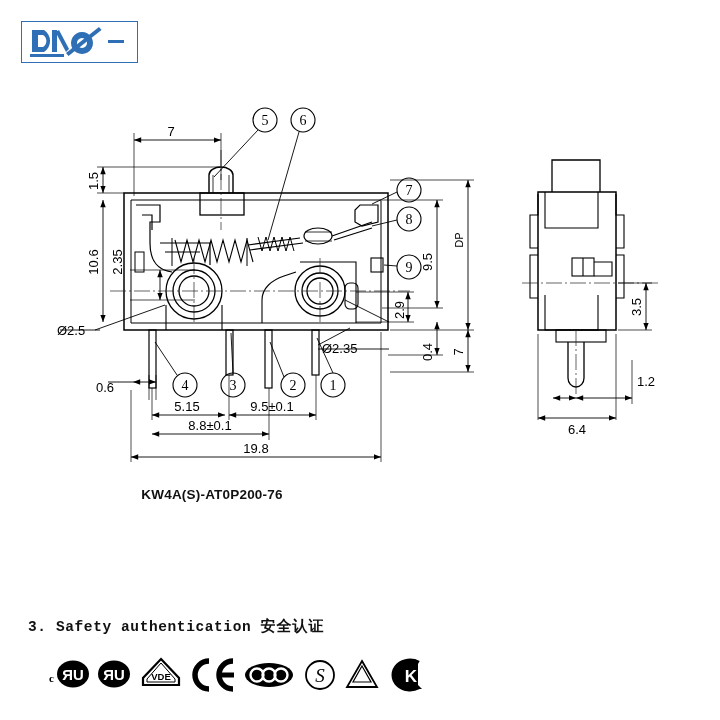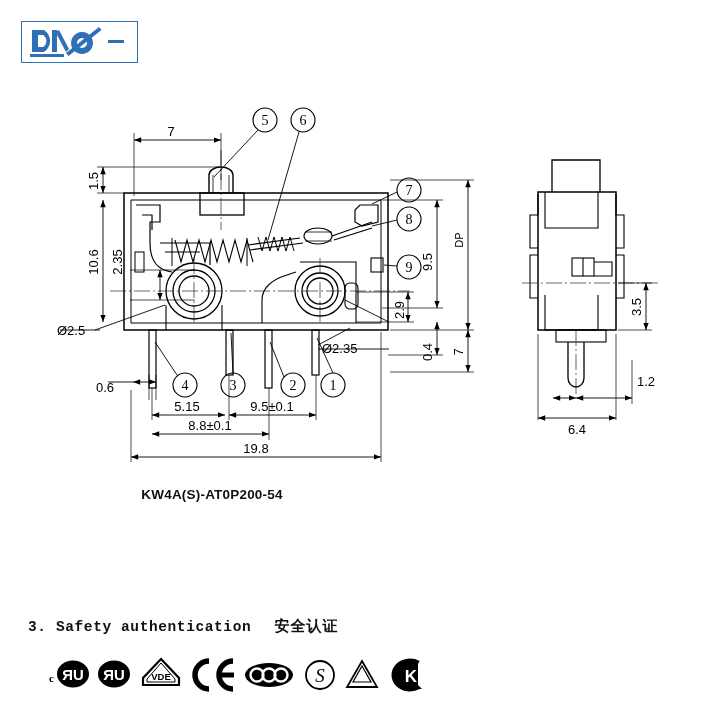--- a/index.html
+++ b/index.html
@@ -26,21 +26,21 @@
     font-size:13.5px;font-weight:bold;letter-spacing:.2px;
     font-family:"Liberation Sans", sans-serif;
   }
 
   
   .safety-head{
     position:absolute;left:28px;top:617px;
     font-family:"Liberation Mono", monospace;
     font-size:14.5px;font-weight:bold;letter-spacing:.6px;white-space:nowrap;
   }
-  .safety-head .cn{font-family:"DejaVu Sans", sans-serif;font-size:15px;letter-spacing:1px;margin-left:14px;}
+  .safety-head .cn{font-family:"DejaVu Sans", sans-serif;font-size:15px;letter-spacing:1px;}
 
   
   .certs{position:absolute;left:46px;top:652px;width:320px;height:46px;}
   .cert{position:absolute;top:0;height:44px;}
 </style>
 </head>
 <body>
 
 <div class="page">
 
@@ -302,21 +302,21 @@
         <text x="409" y="224" text-anchor="middle">8</text>
         <text x="409" y="272" text-anchor="middle">9</text>
         <text x="185" y="390" text-anchor="middle">4</text>
         <text x="233" y="390" text-anchor="middle">3</text>
         <text x="293" y="390" text-anchor="middle">2</text>
         <text x="333" y="390" text-anchor="middle">1</text>
       </g>
     </g>
   </svg>
 
-  <div class="partno">KW4A(S)-AT0P200-54</div>
+  <div class="partno">KW4A(S)-AT0P200-76</div>
 
   <div class="safety-head">
     <span>3.</span>
     <span>Safety authentication</span>
     <span class="cn">安全认证</span>
   </div>
 
   <div class="certs">
 
     <svg class="cert" style="left:0px;width:46px" viewBox="0 0 46 44">

